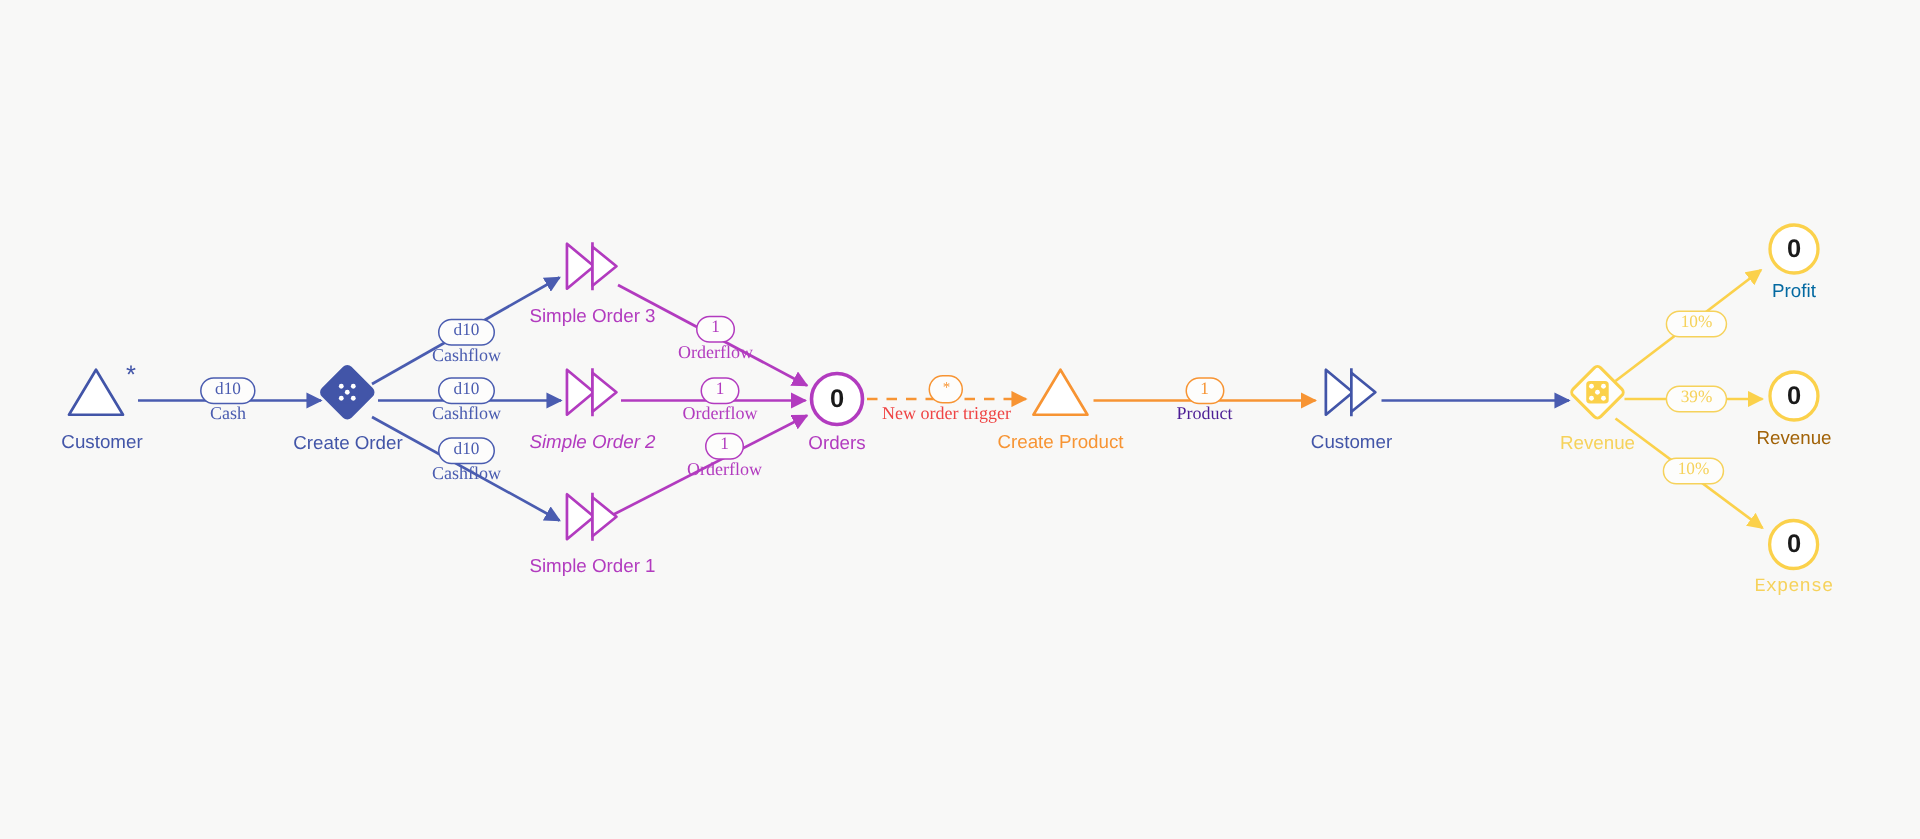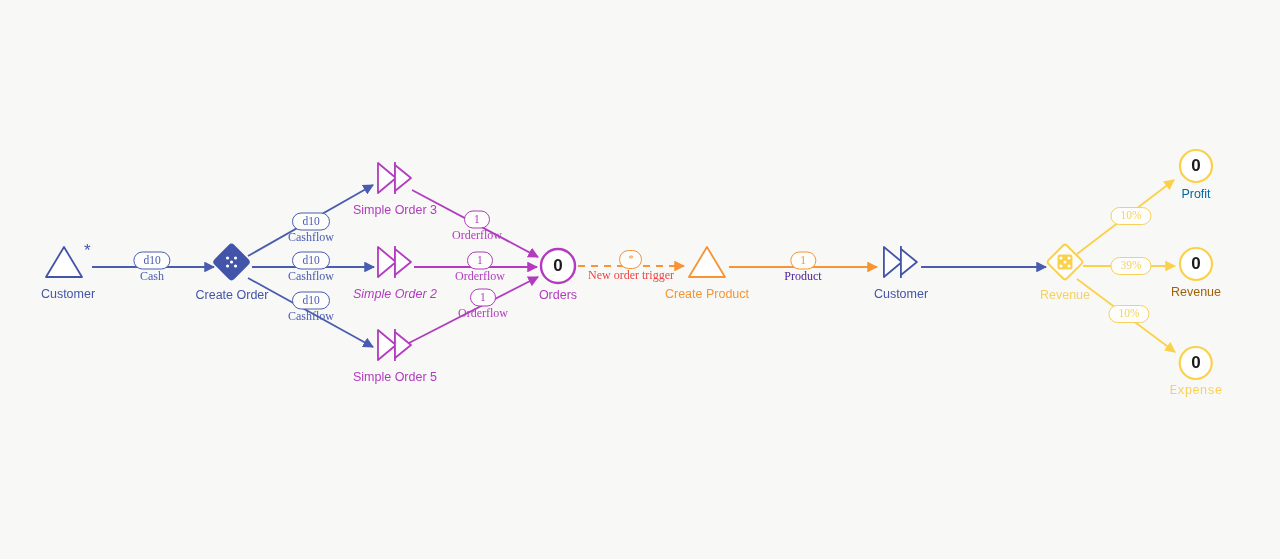--- a/index.html
+++ b/index.html
@@ -171,21 +171,21 @@
   </div>
 
   <div class="node" style="left:395px; top:355px;">
     <span class="node-glyph">
       <svg width="44" height="38" viewBox="0 0 44 38" xmlns="http://www.w3.org/2000/svg">
         <polygon points="5,4 5,34 23,19" fill="#ffffff" stroke="#b23bbf" stroke-width="1.8" stroke-linejoin="round"></polygon>
         <line x1="22" y1="3" x2="22" y2="35" stroke="#b23bbf" stroke-width="1.8"></line>
         <polygon points="22,6 22,32 38,19" fill="#ffffff" stroke="#b23bbf" stroke-width="1.8" stroke-linejoin="round"></polygon>
       </svg>
     </span>
-    <span class="node-label" style="color:#b23bbf;">Simple Order 5</span>
+    <span class="node-label" style="color:#b23bbf;">Simple Order 1</span>
   </div>
 
   <div class="node" style="left:558px; top:274px;">
     <span class="node-glyph" style="width:40px; height:40px;">
       <svg width="40" height="40" viewBox="0 0 40 40" xmlns="http://www.w3.org/2000/svg">
         <circle cx="20" cy="20" r="17" fill="#ffffff" stroke="#b23bbf" stroke-width="2.4"></circle>
       </svg>
       <span class="count-text">0</span>
     </span>
     <span class="node-label" style="color:#b23bbf;">Orders</span>

